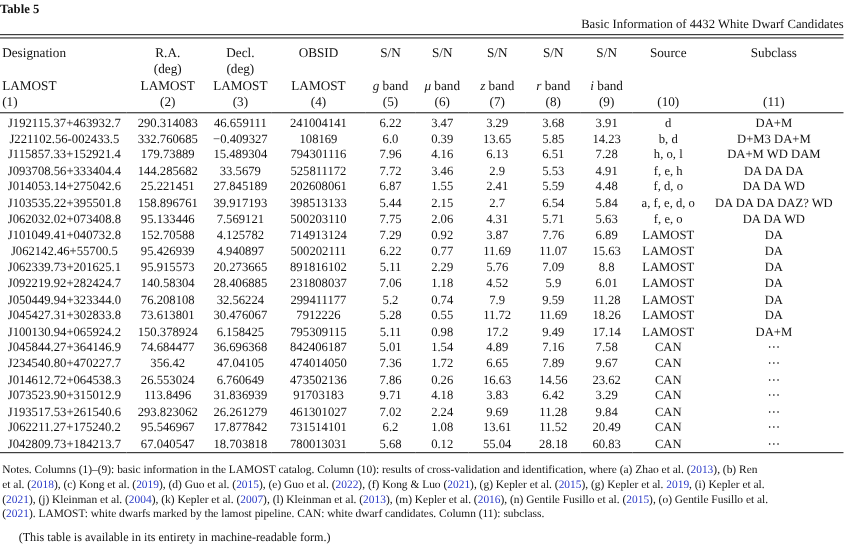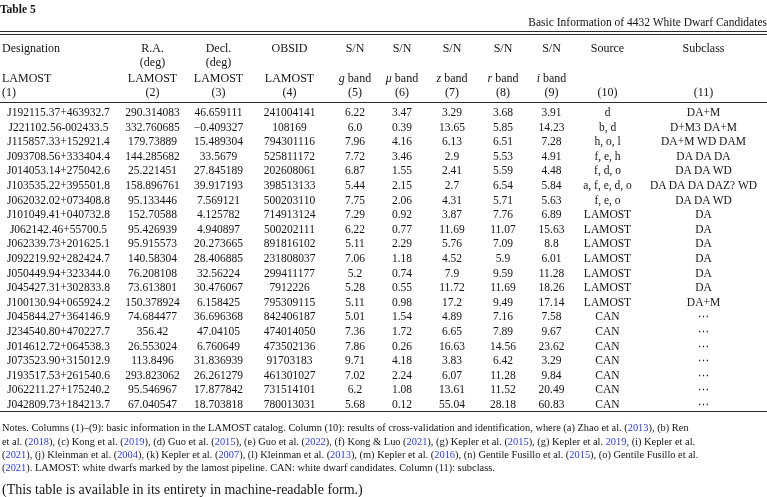--- a/index.html
+++ b/index.html
@@ -19,21 +19,21 @@
   .hline.l3 { margin-top:2px; }
   th.left .hline { text-align:left; padding-left:2px; }
   tbody td { font-size:11.5px; line-height:14.6px; height:14.6px; padding:0; text-align:center; white-space:nowrap; overflow:visible; }
   tbody td.left { text-align:center; padding-left:2px; }
   tbody tr:first-child td { padding-top:2px; }
   .it { font-style:italic; }
   .bold { font-weight:normal; }
   .link { color:var(--link); cursor:pointer; }
   .notes { margin-top:9px; padding-left:2px; font-size:10.4px; line-height:13.2px; }
   .nline { white-space:nowrap; overflow:visible; }
-  .machine { margin-top:9px; padding-left:2px; font-size:14px; line-height:13px; }
+  .machine { margin-top:9px; padding-left:17px; font-size:11px; line-height:13px; }
 </style>
 </head>
 <body style="--link: #2e3ec9; --rule: #2a2a2a;">
 
 <div class="page">
   <div class="title-line">Table 5</div>
   <div class="subtitle-line">Basic Information of 4432 White Dwarf Candidates</div>
   <div class="rule-double"></div>
 
   <table class="main">
@@ -355,21 +355,21 @@
           <td>CAN</td>
           <td>⋯</td>
         </tr>
         <tr>
           <td class="left">J193517.53+261540.6</td>
           <td>293.823062</td>
           <td>26.261279</td>
           <td>461301027</td>
           <td>7.02</td>
           <td>2.24</td>
-          <td>6.07</td>
+          <td>9.69</td>
           <td>11.28</td>
           <td>9.84</td>
           <td>CAN</td>
           <td>⋯</td>
         </tr>
         <tr>
           <td class="left">J062211.27+175240.2</td>
           <td>95.546967</td>
           <td>17.877842</td>
           <td>731514101</td>

